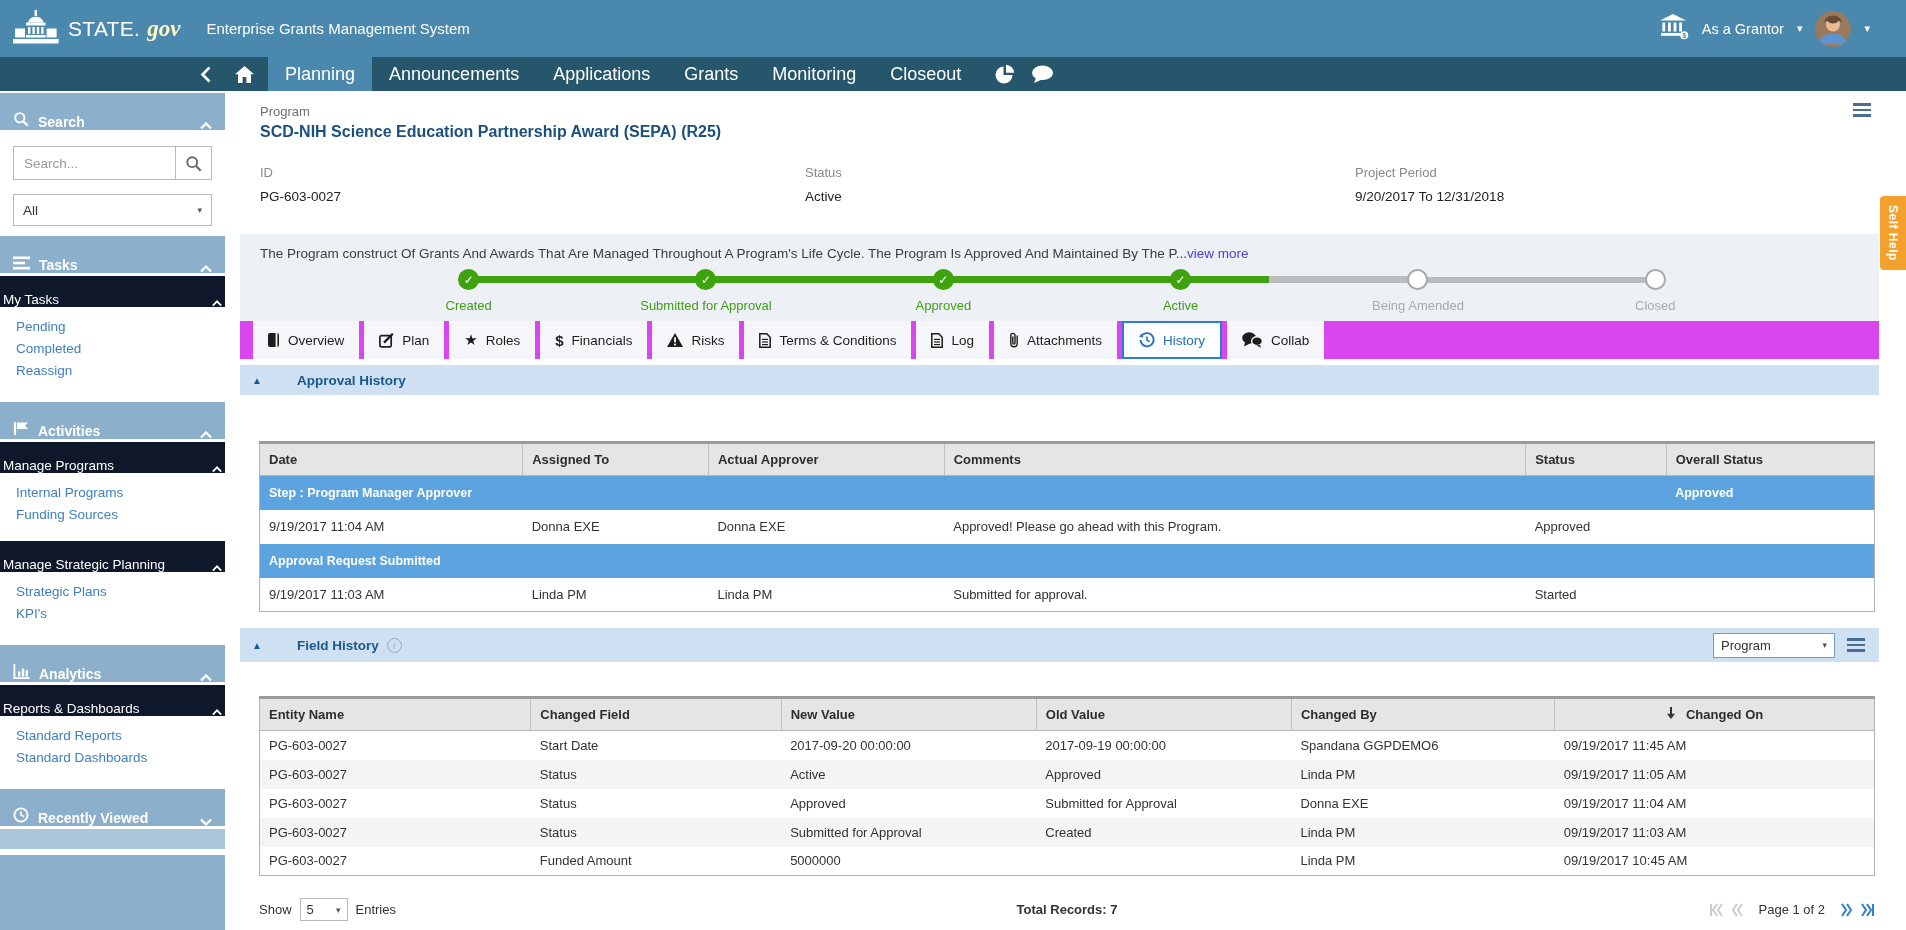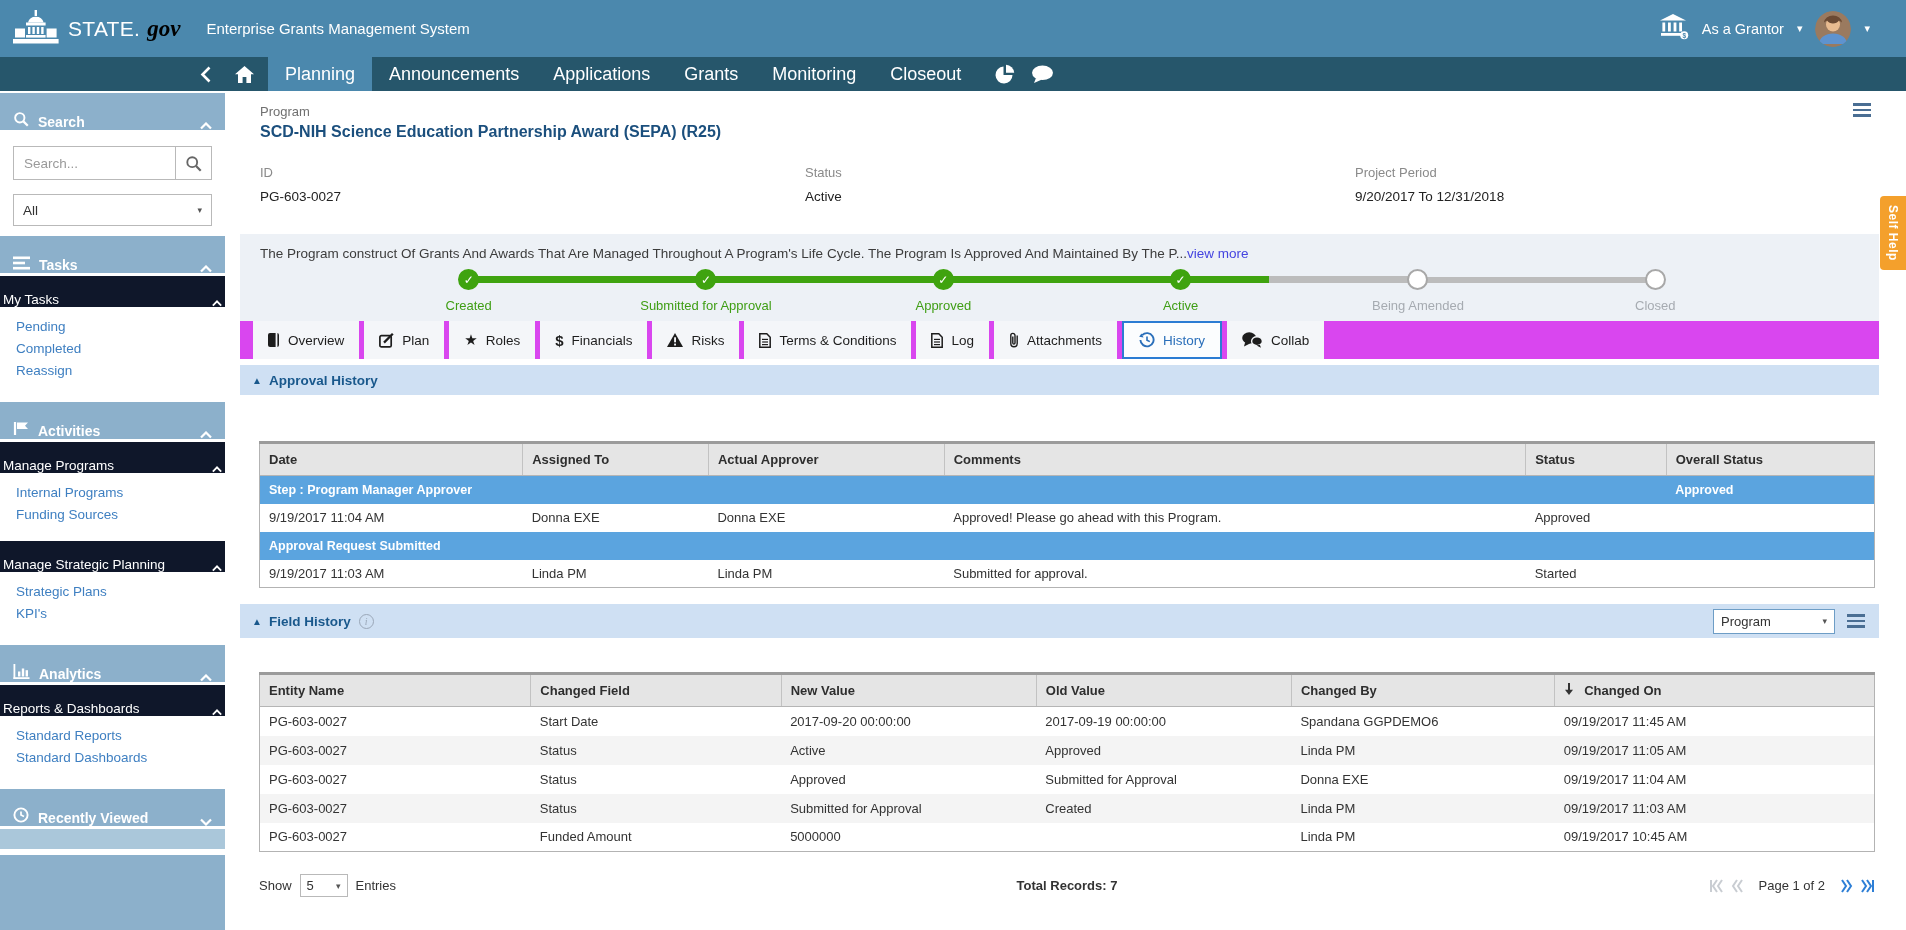--- a/index.html
+++ b/index.html
@@ -5,21 +5,21 @@
   * { box-sizing: border-box; margin: 0; padding: 0; }
   html,body { width:1906px; height:930px; }
   body {
     font-family: "Liberation Sans", sans-serif;
     background:#fff; overflow:hidden; position:relative;
   }
   
   .topbar { height:57px; background:#4b88ad; display:flex; align-items:center; color:#fff; }
   .brand { display:flex; align-items:center; gap:7px; padding-left:13px; }
   .brand-text { font-size:21px; color:#fff; letter-spacing:.3px; }
-  .brand-gov { font-family:"Liberation Serif", serif; font-style:italic; font-weight:bold; font-size:23px; color:#000000; }
+  .brand-gov { font-family:"Liberation Serif", serif; font-style:italic; font-weight:bold; font-size:23px; color:#fef9c3; }
   .app-title { font-size:15px; margin-left:26px; }
   .topbar-right { margin-left:auto; display:flex; align-items:center; gap:13px; padding-right:36px; }
   .role-label { font-size:14.5px; }
   .caret { font-size:11px; color:#fff; }
   .avatar { width:36px; height:36px; border-radius:50%; overflow:hidden; flex:0 0 36px; }
   
   .navbar { height:34px; background:#26566b; display:flex; align-items:center; color:#fff; font-size:18px; }
   .nav-back { margin-left:200px; display:flex; align-items:center; cursor:pointer; }
   .nav-home { margin:0 14px 0 24px; display:flex; align-items:center; cursor:pointer; }
   .nav-item { padding:0 17px; height:34px; line-height:34px; cursor:pointer; white-space:nowrap; }
@@ -79,42 +79,42 @@
   
   .tabs-row { background:#d946ef; display:flex; gap:5px; padding-left:13px; height:38px; }
   .tab { background:#f4f6f9; display:flex; align-items:center; gap:8px; padding:0 15px; font-size:13.5px;
          color:#1d1d1d; cursor:pointer; white-space:nowrap; }
   .tab .ticon { display:flex; align-items:center; color:#1d1d1d; font-size:15px; }
   .tab.active { background:#fbfdfe; border:2px solid #2b7cd3; color:#2a6fba; }
   .tab.active .ticon { color:#2a6fba; }
   
   .section-bar { background:#cfe0f3; height:30px; display:flex; align-items:center; padding:0 12px; margin-top:6px; }
   .section-bar.field { height:34px; margin-top:16px; }
-  .section-title { color:#19588c; font-weight:bold; font-size:13.5px; cursor:pointer; }
+  .section-title { color:#19588c; font-weight:bold; font-size:13.5px; cursor:pointer;margin-left:28px; }
   .collapse-arrow { color:#19588c; font-size:10px; margin-right:7px; cursor:pointer; }
   .info-badge { width:15px; height:15px; border-radius:50%; border:1.5px solid #9aa7b8; color:#9aa7b8;
                 font-size:10px; font-style:italic; font-family:"Liberation Serif",serif;
                 display:inline-flex; align-items:center; justify-content:center; margin-left:8px; }
   .bar-right { margin-left:auto; display:flex; align-items:center; gap:12px; padding-right:2px; }
   .program-select { width:122px; height:25px; padding:0 7px; border-color:#6d9dc6; font-size:13px; }
   
   .tablewrap-approval { margin:46px 4px 0 19px; }
   .tablewrap-field { margin:34px 4px 0 19px; }
   table { width:100%; border-collapse:collapse; font-size:13px; table-layout:fixed;
           border:1px solid #b3b3b3; }
   thead th { background:#e5e5e5; border-top:3px solid #9b9b9b; border-bottom:1px solid #b5b5b5;
              border-right:1px solid #c2c2c2; height:33px; text-align:left; padding:0 9px;
              color:#2e2e2e; font-weight:bold; overflow:hidden; white-space:nowrap; }
   thead th:last-child { border-right:none; }
   td { padding:0 9px; color:#333; background:#fff; overflow:hidden; white-space:nowrap; }
-  .approval-table tbody td { height:28px; }
+  .approval-table tbody td { height:34px; }
   .group-row td { background:#5ba4df !important; color:#fff; font-weight:bold; height:25px; font-size:12.5px; }
   .field-table tbody td { height:29px; }
   .field-table tbody tr.alt td { background:#f4f4f4; }
-  .th-flex { display:flex; align-items:center; gap:10px; }
+  .th-flex { display:flex; align-items:center; gap:10px;justify-content:center; }
   
   .table-footer { display:flex; align-items:center; margin:22px 4px 0 19px; font-size:13px; color:#333; }
   .footer-left { flex:1; display:flex; align-items:center; gap:8px; }
   .show-select { width:48px; height:23px; padding:0 6px; font-size:13px; }
   .footer-center { flex:0 0 auto; text-align:center;font-weight:bold; }
   .footer-right { flex:1; display:flex; align-items:center; justify-content:flex-end; gap:7px; }
   .pager-ico { display:flex; align-items:center; cursor:pointer; }
   .pager-ico.disabled { color:#c9cdd2; cursor:default; }
   .pager-ico.enabled { color:#2e7fd6; }
   .page-info { margin:0 8px; color:#333; }

